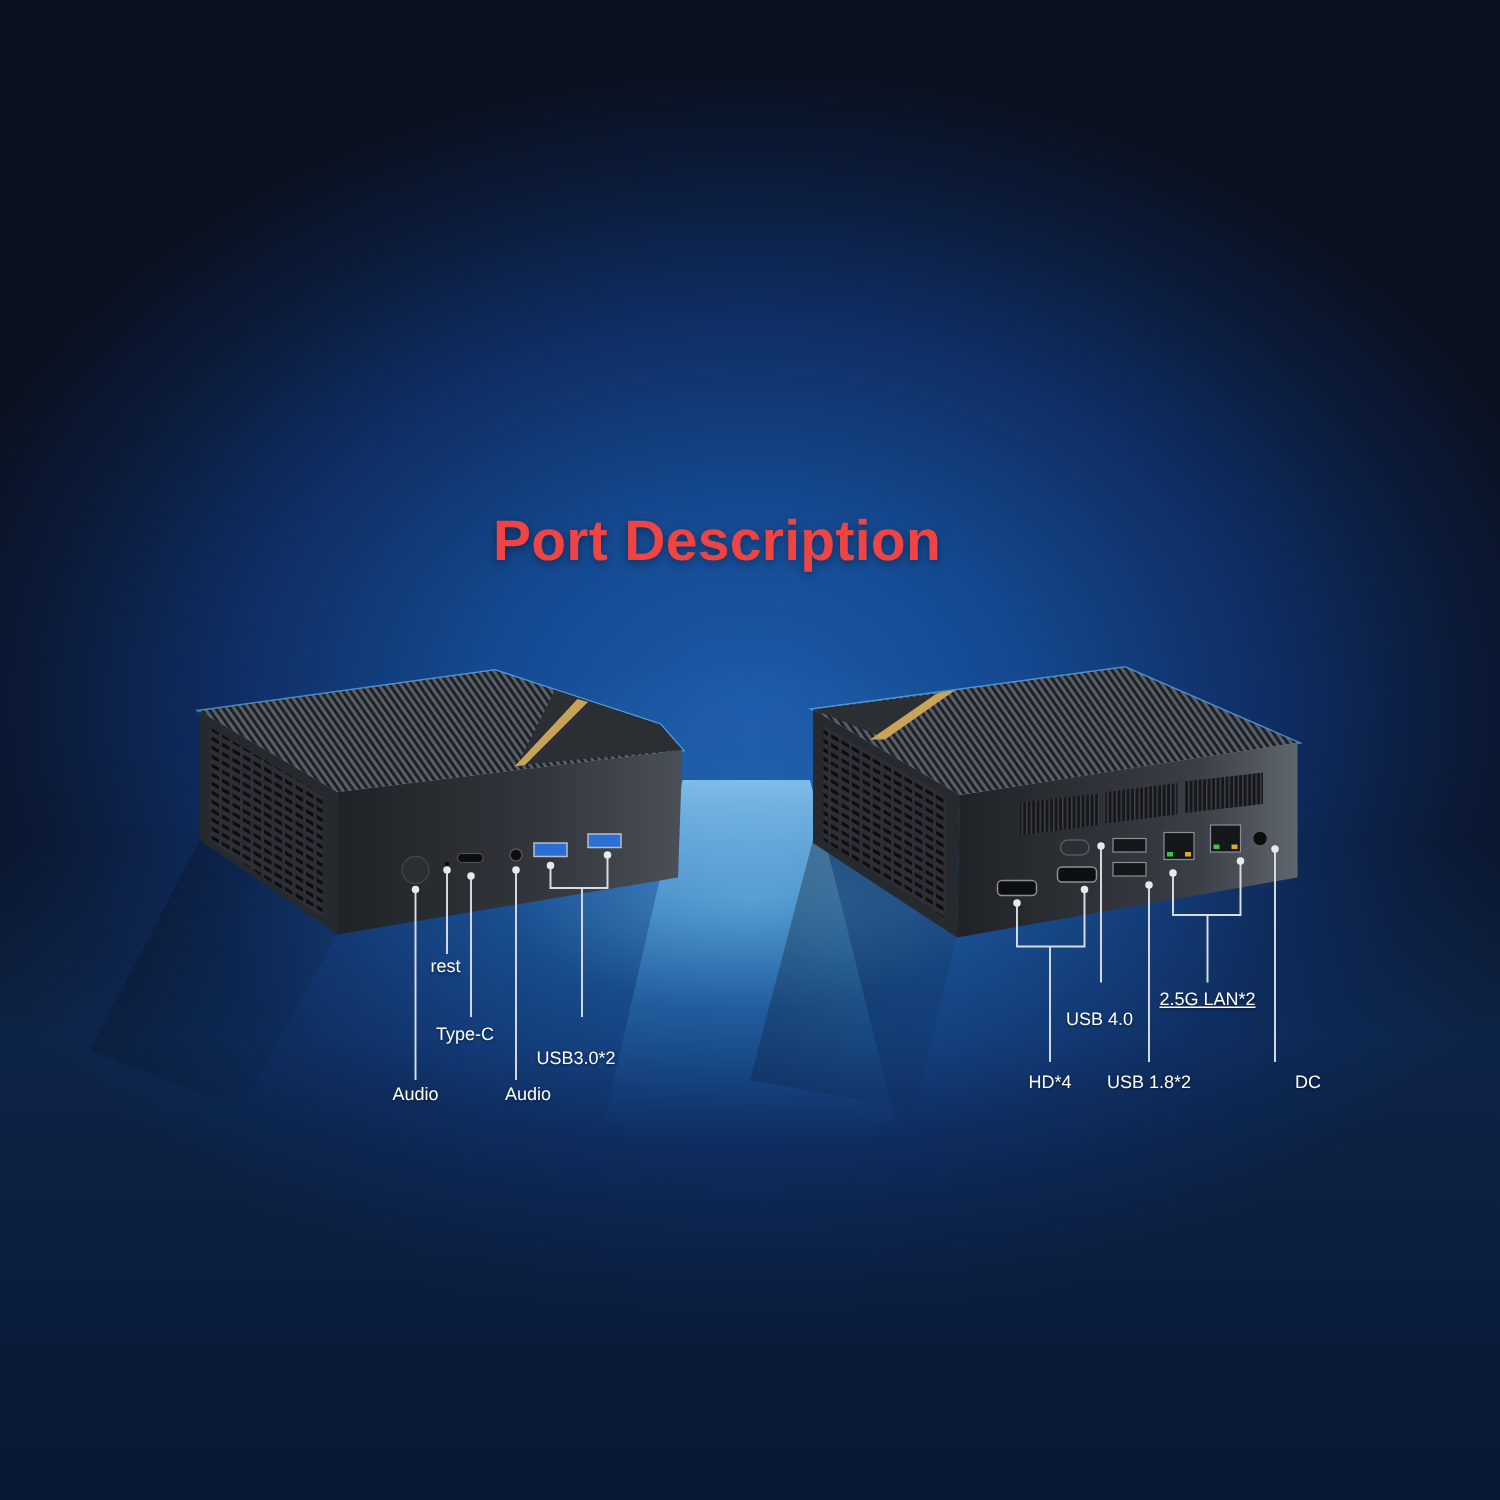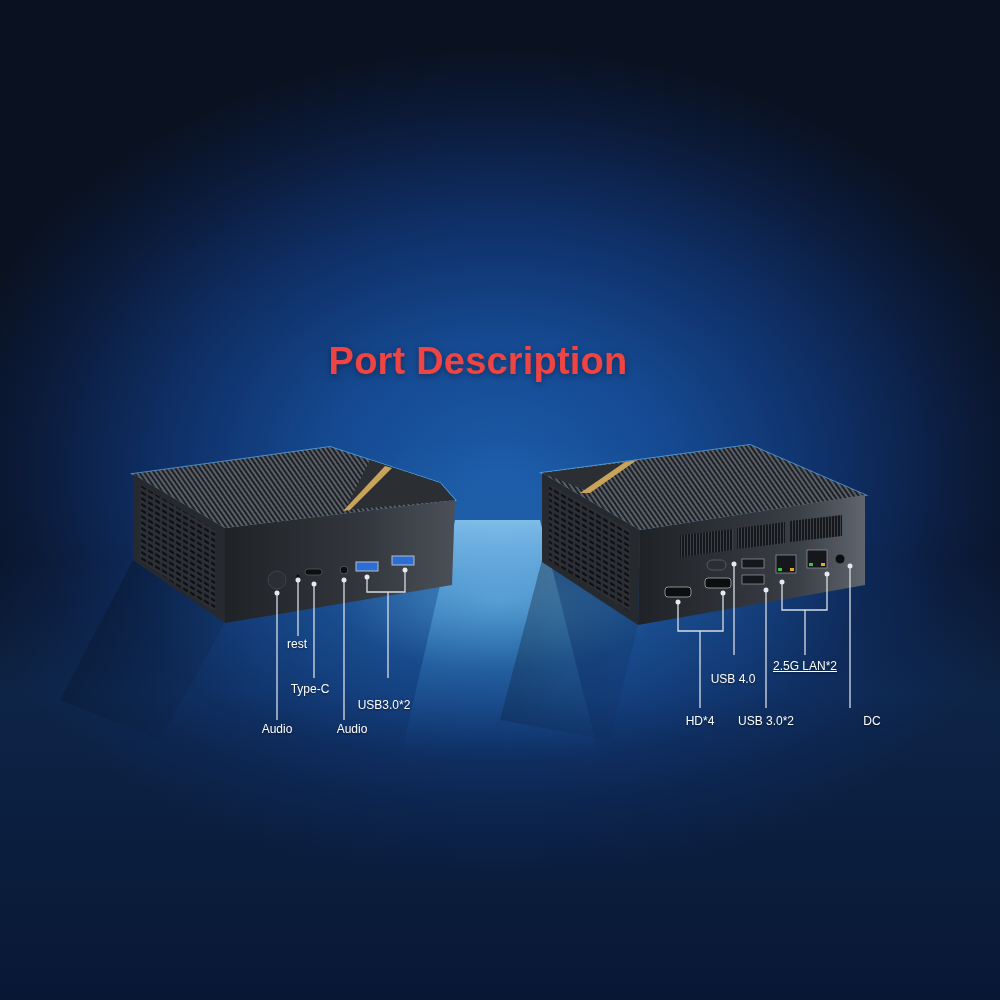--- a/index.html
+++ b/index.html
@@ -157,14 +157,14 @@
 
 <div class="lbl" style="left:297px;top:637px;">rest</div>
 <div class="lbl" style="left:310px;top:682px;">Type-C</div>
 <div class="lbl" style="left:384px;top:698px;">USB3.0*2</div>
 <div class="lbl" style="left:277px;top:722px;">Audio</div>
 <div class="lbl" style="left:352px;top:722px;">Audio</div>
 
 <div class="lbl" style="left:733px;top:659px;margin-top:13px;">USB 4.0</div>
 <div class="lbl" style="left:805px;top:659px;text-decoration:underline;">2.5G LAN*2</div>
 <div class="lbl" style="left:700px;top:714px;">HD*4</div>
-<div class="lbl" style="left:766px;top:714px;">USB 3.0*2</div>
+<div class="lbl" style="left:766px;top:714px;">USB 1.8*2</div>
 <div class="lbl" style="left:848px;top:714px;margin-left:24px;">DC</div>
 
 </body></html>

